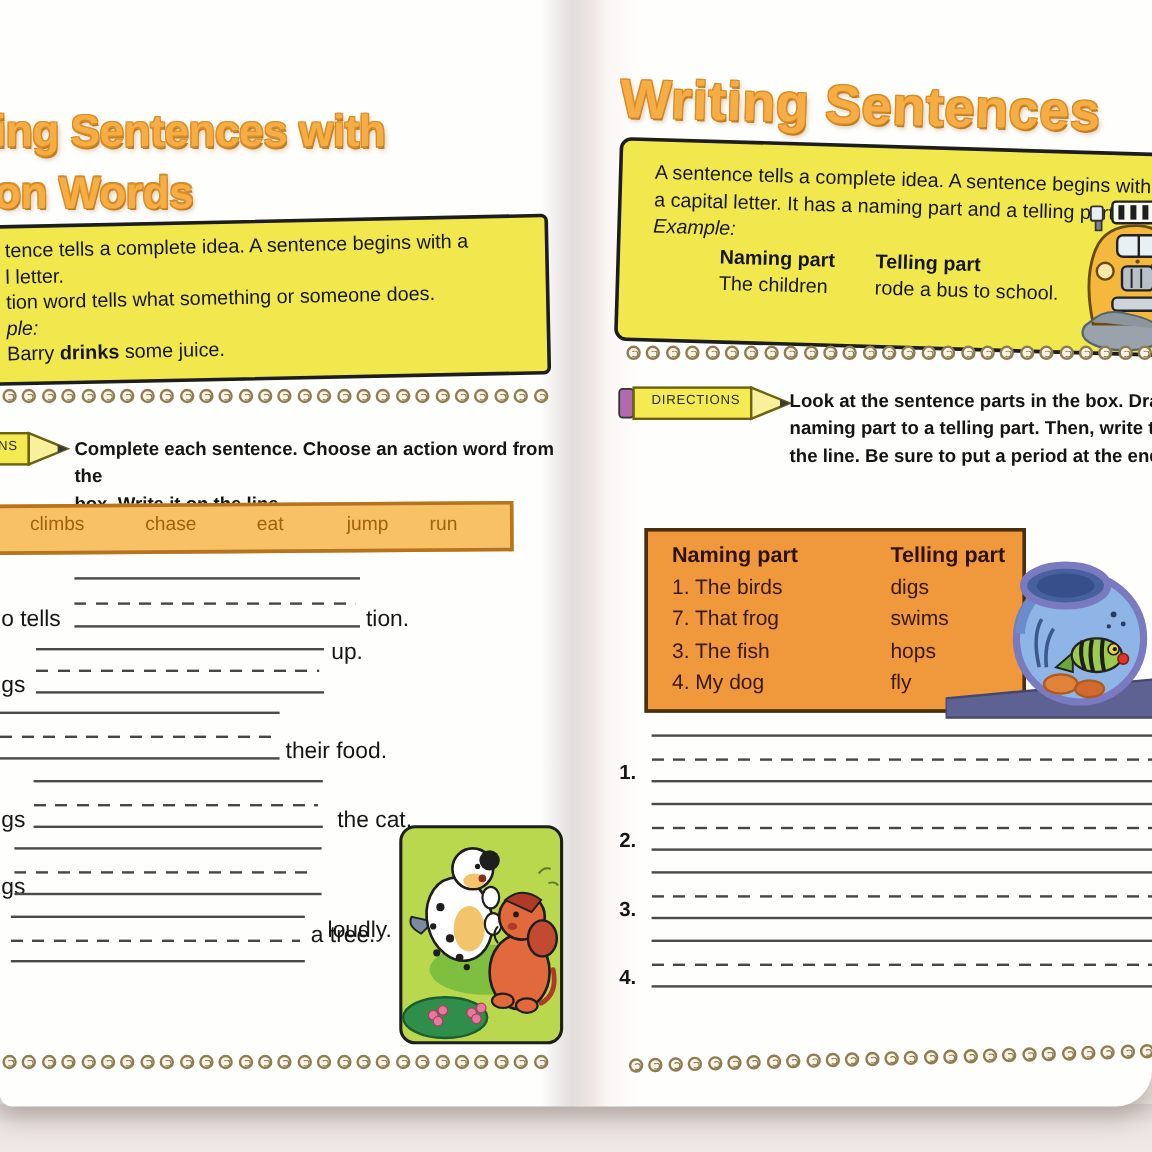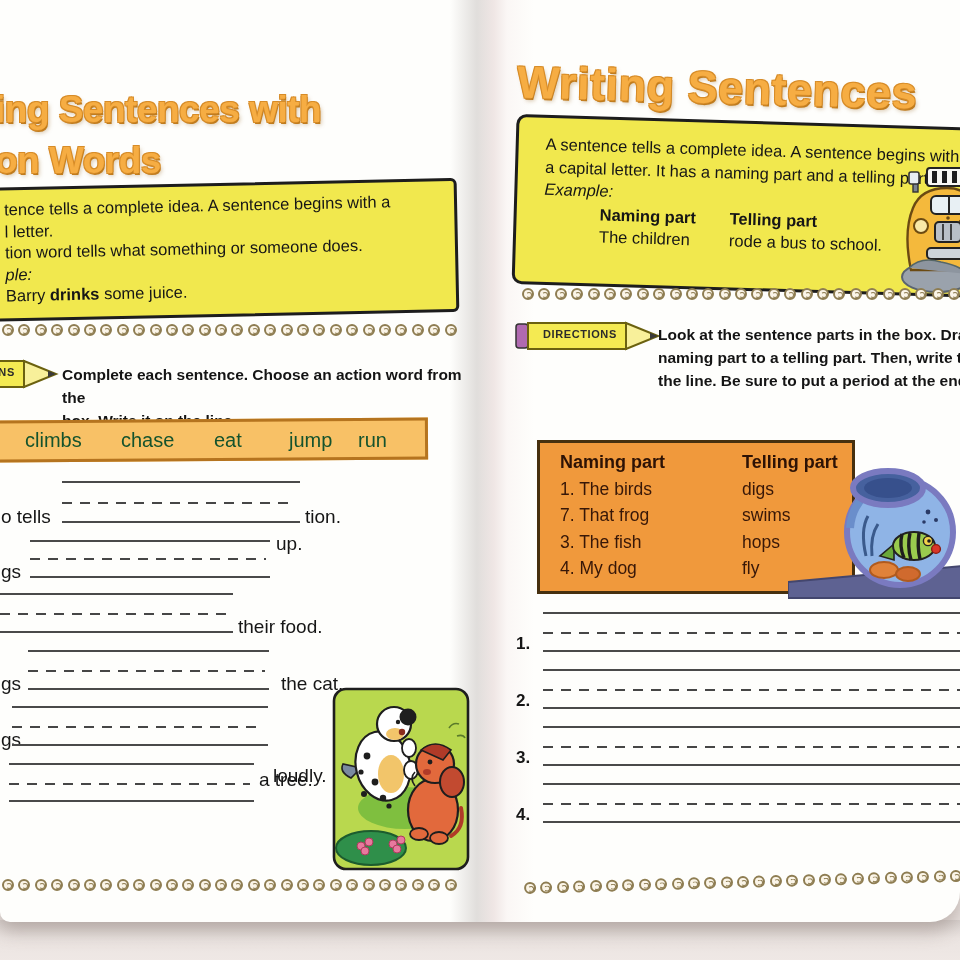--- a/index.html
+++ b/index.html
@@ -29,29 +29,29 @@
 
   
   .spiral-row{position:absolute;display:flex;gap:4.4px}
   .spiral{width:12px;height:12px;border:2px solid #8e7d52;border-radius:50%;
         box-sizing:border-box;position:relative;background:#fbf5e8}
   .spiral::after{content:"";position:absolute;left:2px;top:1.5px;width:4px;height:4px;
         border:1.4px solid #8e7d52;border-radius:50%;border-left-color:transparent}
 
   
   .pencil{position:absolute;width:150px;height:34px}
-  .pencil .label{position:absolute;left:29px;top:9px;font-size:11px;font-weight:bold;
+  .pencil .label{position:absolute;left:29px;top:9px;font-size:11px;font-weight:normal;
         letter-spacing:.6px;color:#2b2b2b}
   .dirtext{position:absolute;font-size:15.5px;font-weight:bold;color:#141414;line-height:23px}
 
   
   .wordbank{position:absolute;left:-14px;top:419px;width:442px;height:42px;
         background:#f8c166;border:3px solid #b5741f;box-sizing:border-box;
         transform:rotate(-.4deg)}
-  .wb-word{position:absolute;top:429px;font-size:20px;color:#14532d}
+  .wb-word{position:absolute;top:429px;font-size:16px;color:#a16207}
 
   
   .hline{position:absolute;height:2px;background:#4a4a4a}
   .dline{position:absolute;height:2px;
         background:repeating-linear-gradient(90deg,#464646 0 10px,transparent 10px 18px)}
   .sword{position:absolute;font-size:19px;color:#161616;white-space:nowrap}
 
   
   .matchbox{position:absolute;left:537px;top:440px;width:318px;height:154px;
         background:#f0993c;border:3px solid #46300f;box-sizing:border-box}

